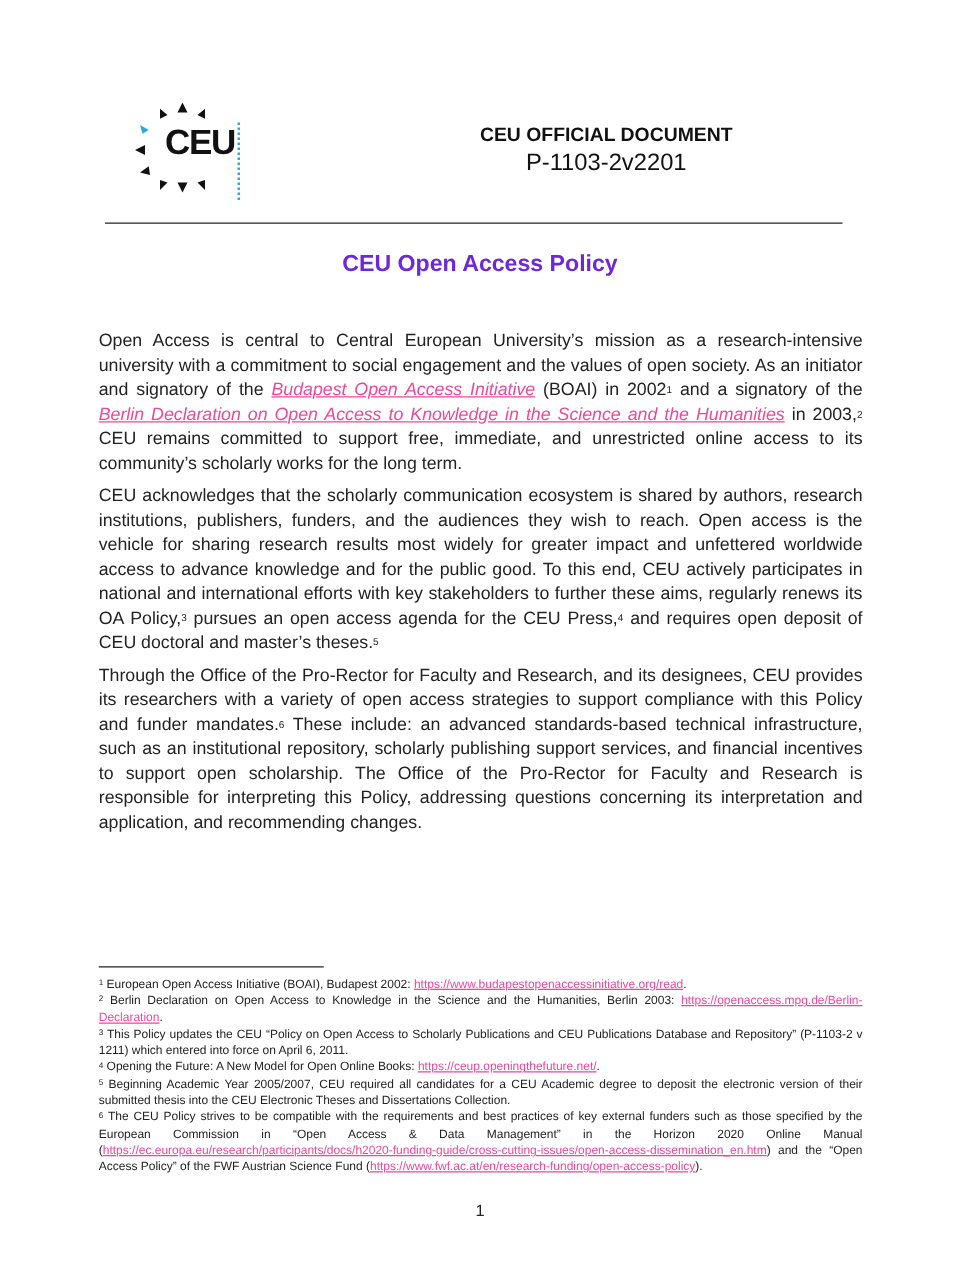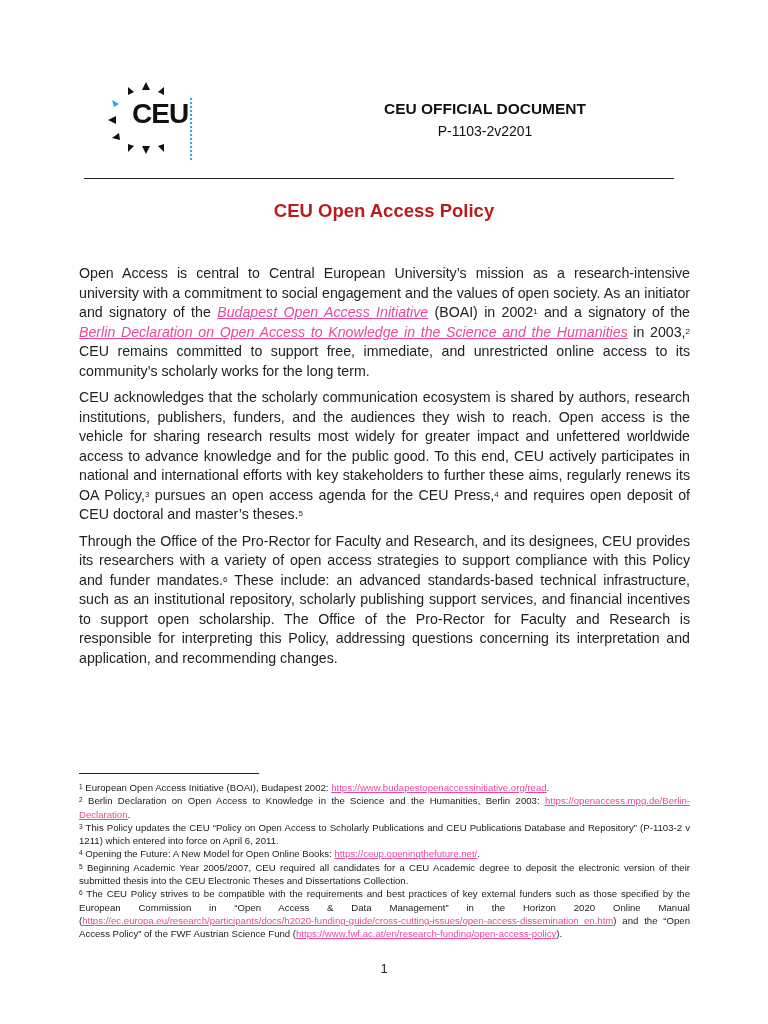--- a/index.html
+++ b/index.html
@@ -20,25 +20,25 @@
   .logo-text {
     position: absolute; left: 106px; top: 26px; font-family: "Liberation Sans", sans-serif;
     font-size: 16px; line-height: 20px; color: #222; letter-spacing: 0.2px;
   }
   .logo-text div { white-space: nowrap; }
   .doc-head {
     position: absolute; left: 370px; top: 98px; width: 230px; text-align: center;
     font-family: "Liberation Sans", sans-serif;
   }
   .doc-head .kind { font-weight: bold; font-size: 15.5px; line-height: 22px; color: #111; }
-  .doc-head .code { font-size: 14px; line-height: 22px; color: #111; }
+  .doc-head .code { font-size: 19px; line-height: 22px; color: #111; }
   .rule { position: absolute; left: 84px; top: 178px; width: 590px; height: 0; border-top: 1.5px solid #222; }
   .title {
     position: absolute; left: 0; width: 768px; top: 200px; text-align: center;
-    font-family: "Liberation Sans", sans-serif; font-weight: bold; font-size: 18.5px; color: #b91c1c;
+    font-family: "Liberation Sans", sans-serif; font-weight: bold; font-size: 18.5px; color: #6d28d9;
   }
   .body-text {
     position: absolute; left: 79px; top: 264px; width: 611px;
     font-family: "Liberation Sans", sans-serif; font-size: 14.2px; line-height: 19.5px;
     text-align: justify; color: #222;
   }
   .body-text p { margin: 0 0 7px 0; }
   .body-text sup, .footnotes sup { font-size: 8px; vertical-align: top; position: relative; top: -1px; }
   a.link { color: #ec4899; text-decoration: underline; }
   a.link.em { font-style: italic; }

